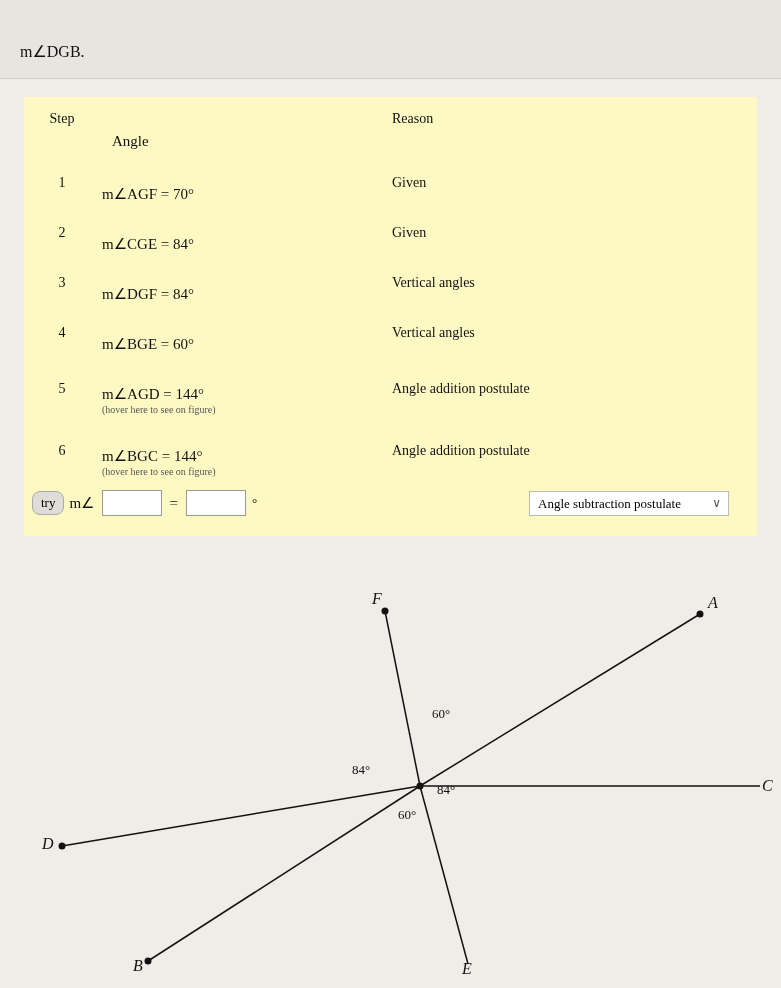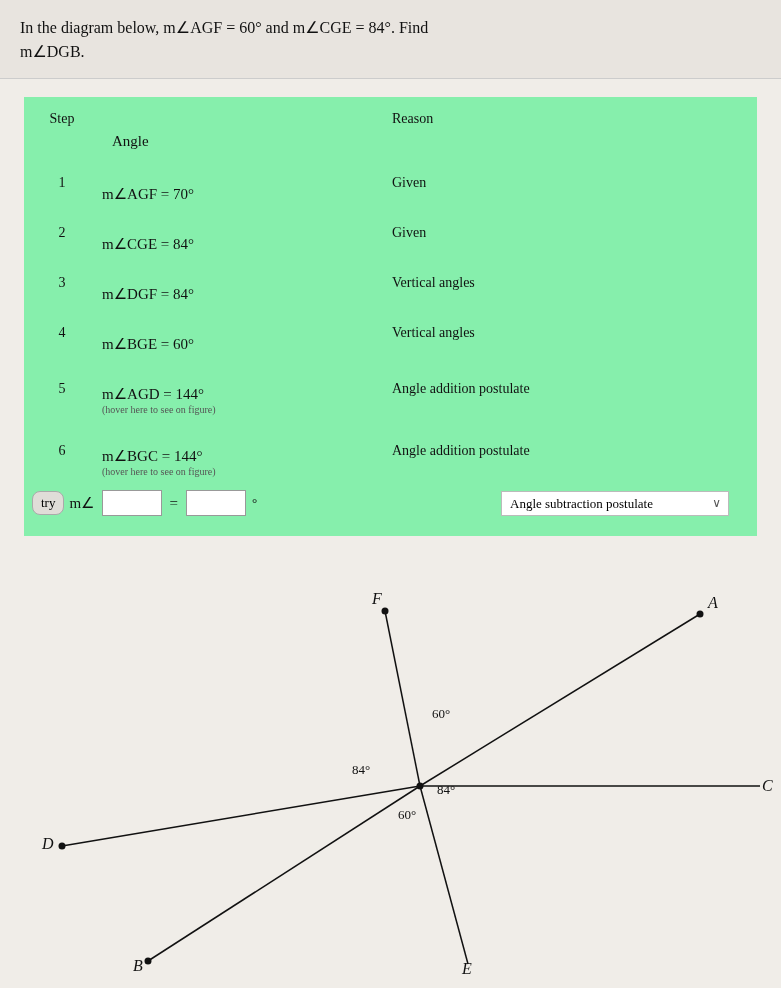--- a/index.html
+++ b/index.html
@@ -16,21 +16,21 @@
 
     .problem-statement {
       background: #e8e4df;
       padding: 16px 20px 14px 20px;
       font-size: 16px;
       line-height: 1.5;
       border-bottom: 1px solid #ccc;
     }
 
     .proof-table {
-      background: #86efac;
+      background: #fef9c3;
       margin: 18px 24px 0 24px;
       padding: 10px 0;
     }
 
     .table-header {
       display: grid;
       grid-template-columns: 60px 260px 1fr;
       padding: 4px 8px 8px 8px;
       font-weight: normal;
       font-size: 14px;
@@ -122,21 +122,21 @@
 
     .reason-select {
       border: 1px solid #bbb;
       background: white;
       padding: 4px 24px 4px 8px;
       font-size: 13px;
       font-family: Georgia, serif;
       appearance: none;
       -webkit-appearance: none;
       cursor: pointer;
-      width: 228px;
+      width: 200px;
       position: relative;
     }
 
     .reason-dropdown-wrap {
       position: relative;
       display: inline-block;
     }
 
     .reason-dropdown-wrap::after {
       content: '∨';
@@ -161,21 +161,21 @@
       top: 0;
       left: 0;
       width: 100%;
       height: 100%;
     }
   </style>
 </head>
 <body>
 
 <div class="problem-statement">
-  <span>In the diagram below,  m∠AGF = 60° and m∠CGE = 84°. Find</span><br>
+  <br>
   <span>m∠DGB.</span>
 </div>
 
 <div class="proof-table">
 
   <div class="table-header">
     <div class="col-step">Step</div>
     <div class="col-angle">Angle</div>
     <div class="col-reason">Reason</div>
   </div>

